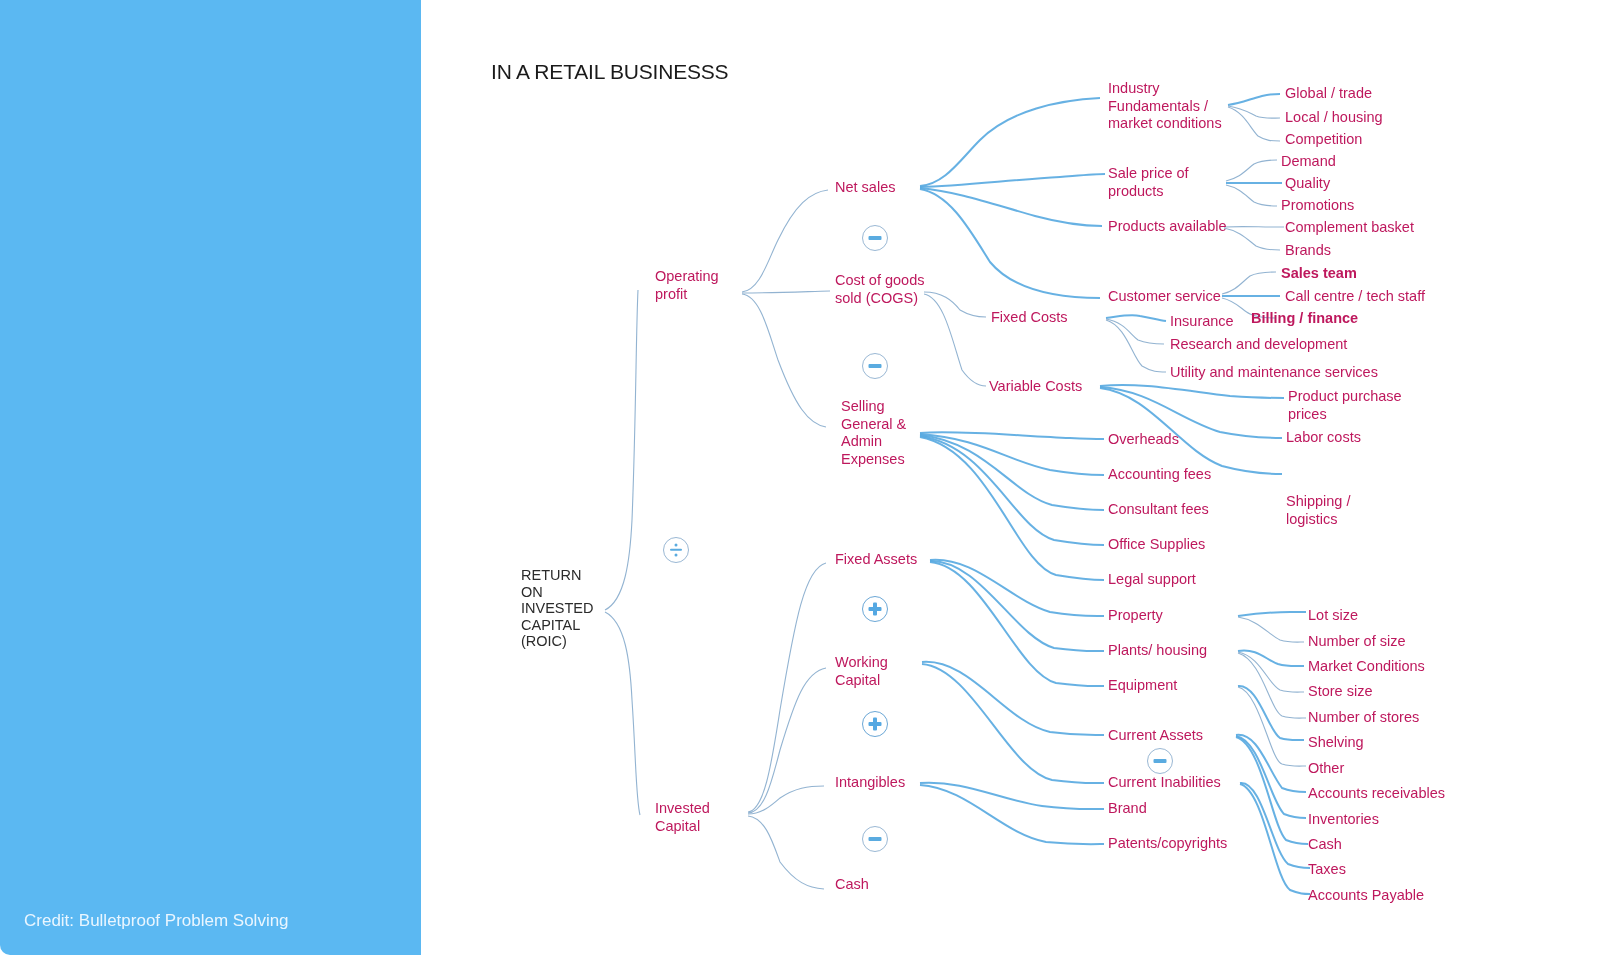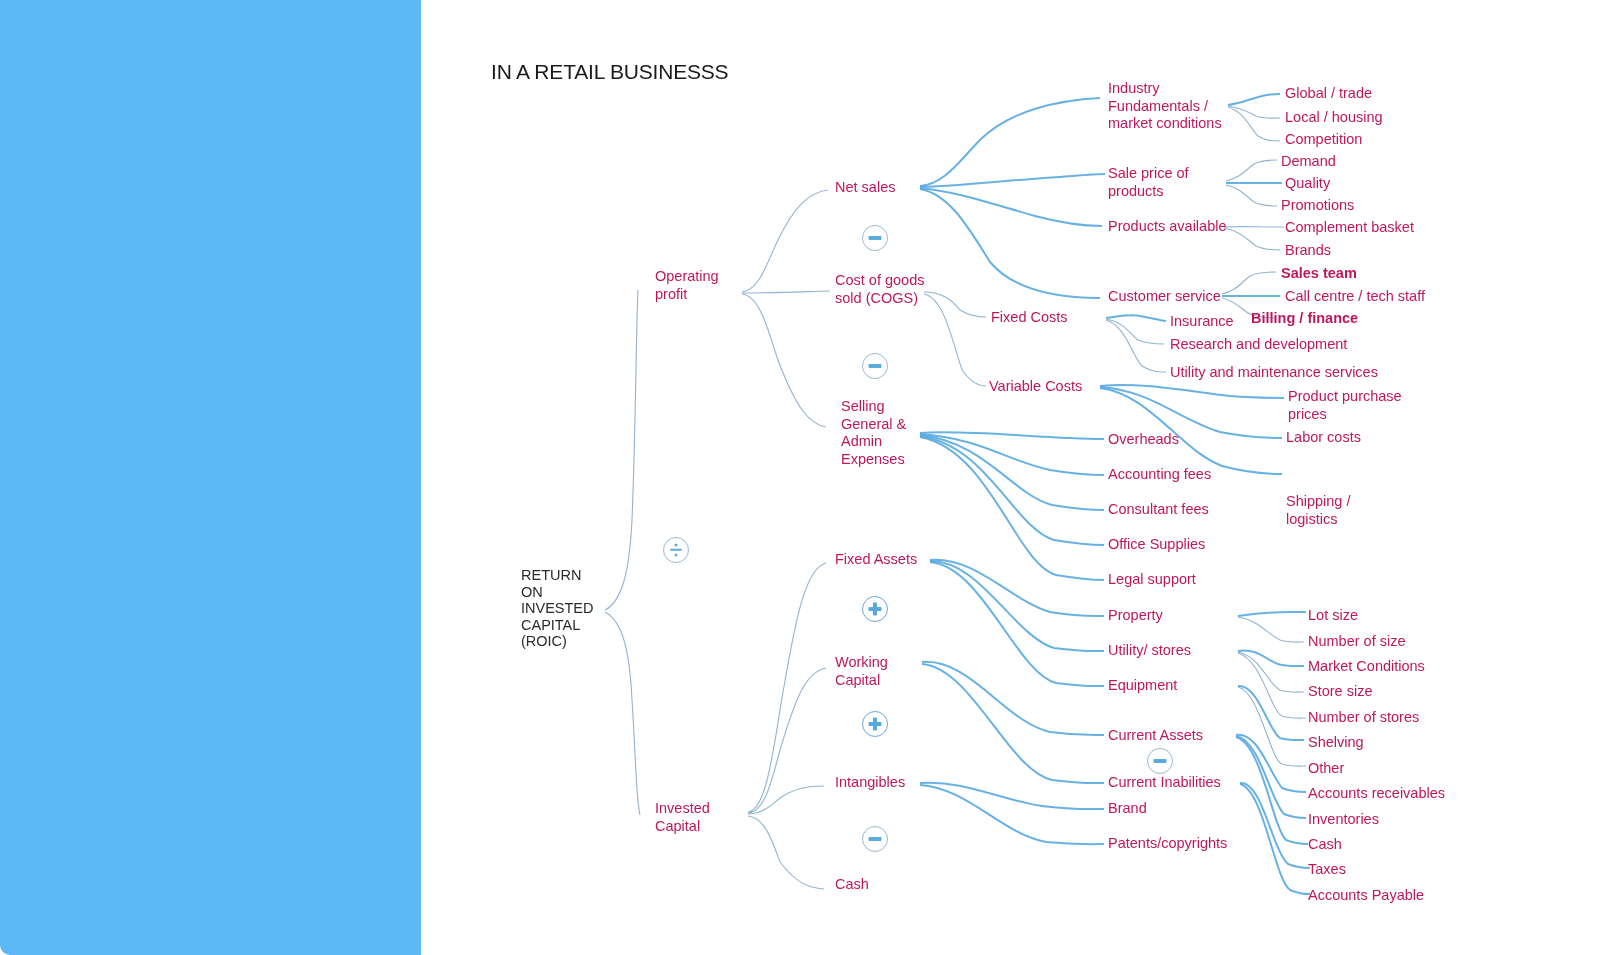--- a/index.html
+++ b/index.html
@@ -68,20 +68,21 @@
   .op.div i.dotT{transform:translate(-50%,-50%) translateY(-5px);}
   .op.div i.dotB{transform:translate(-50%,-50%) translateY(5px);}
   .op.div i.bar{width:12px;height:2.4px;border-radius:1px;}
 </style>
 </head>
 <body>
 
 <div id="stage">
 
   <div id="left-panel">
+    <div id="left-credit">Credit: Bulletproof Problem Solving</div>
   </div>
 
   <div id="diagram-subtitle">IN A RETAIL BUSINESSS</div>
 
   <svg id="tree-links" viewBox="0 0 1600 955" preserveAspectRatio="none">
 
     <path d="M605,610 C625,600 630,560 632,520 C636,420 636,330 638,290"></path>
     <path d="M605,612 C625,622 630,660 632,700 C636,760 636,800 640,815"></path>
 
     <path d="M742,292 C760,290 768,260 778,240 C795,205 810,192 828,190"></path>
@@ -219,21 +220,21 @@
   <div class="node" style="left:989px;top:378px;">Variable  Costs</div>
   <div class="node" style="left:1170px;top:313px;">Insurance</div>
   <div class="node" style="left:1170px;top:336px;">Research and development</div>
   <div class="node" style="left:1170px;top:364px;">Utility  and maintenance services</div>
   <div class="node" style="left:1108px;top:431px;">Overheads</div>
   <div class="node" style="left:1108px;top:466px;">Accounting fees</div>
   <div class="node" style="left:1108px;top:501px;">Consultant fees</div>
   <div class="node" style="left:1108px;top:536px;">Office  Supplies</div>
   <div class="node" style="left:1108px;top:571px;">Legal support</div>
   <div class="node" style="left:1108px;top:607px;">Property</div>
-  <div class="node" style="left:1108px;top:642px;">Utility/ stores</div>
+  <div class="node" style="left:1108px;top:642px;">Plants/ housing</div>
   <div class="node" style="left:1108px;top:677px;">Equipment</div>
   <div class="node" style="left:1108px;top:727px;">Current Assets</div>
   <div class="node" style="left:1108px;top:774px;">Current Inabilities</div>
   <div class="node" style="left:1108px;top:800px;">Brand</div>
   <div class="node" style="left:1108px;top:835px;">Patents/copyrights</div>
 
   <div class="node" style="left:1285px;top:85px;">Global / trade</div>
   <div class="node" style="left:1285px;top:109px;">Local / housing</div>
   <div class="node" style="left:1285px;top:131px;">Competition</div>
   <div class="node" style="left:1281px;top:153px;">Demand</div>

